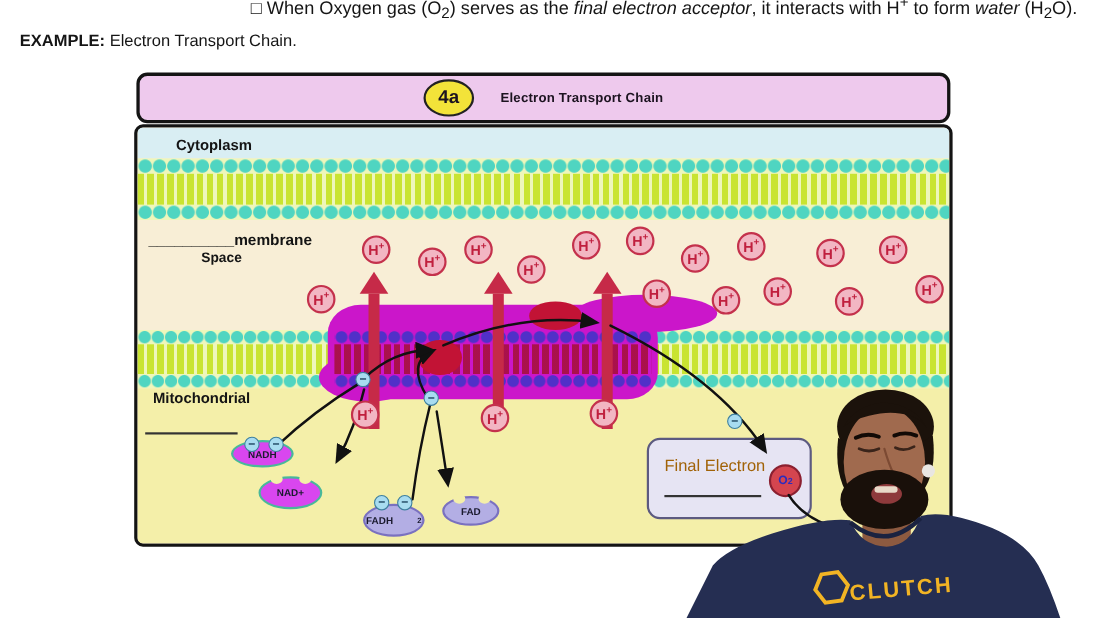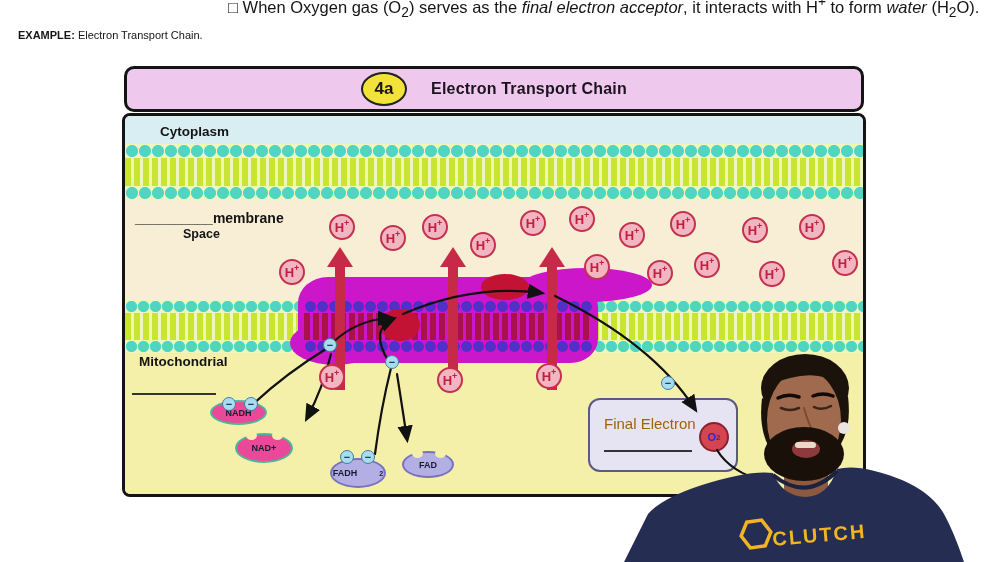--- a/index.html
+++ b/index.html
@@ -2,28 +2,28 @@
 <html><head>
 <meta charset="utf-8">
 <style>
   html,body{margin:0;padding:0;}
   body{width:1000px;height:562px;position:relative;overflow:hidden;background:#fff;
        font-family:"Liberation Sans",sans-serif;color:#111;}
   .abs{position:absolute;}
   
   .topnote{left:228px;top:-6px;font-size:16.5px;white-space:nowrap;color:#151515;}
   .topnote i{font-style:italic;}
-  .example{left:18px;top:29px;font-size:11px;color:#151515;}
+  .example{left:18px;top:29px;font-size:15px;color:#151515;}
   .example b{font-weight:700;}
   
   .hdr{left:124px;top:66px;width:734px;height:40px;background:#eec9ed;border:3px solid #141414;
        border-radius:10px;display:flex;align-items:center;justify-content:center;gap:24px;z-index:1;}
   .badge{width:42px;height:30px;background:#f3e339;border:2px solid #222;border-radius:50%;
          display:flex;align-items:center;justify-content:center;font-weight:700;font-size:17px;color:#1c1320;}
-  .hdr-title{font-weight:700;font-size:16px;color:#1c1320;letter-spacing:.2px;}
+  .hdr-title{font-weight:700;font-size:12px;color:#1c1320;letter-spacing:.2px;}
   
   .panel{left:122px;top:113px;width:738px;height:378px;border:3px solid #141414;border-radius:8px;
          overflow:hidden;background:#f8eed6;z-index:1;}
   .band{position:absolute;left:0;right:0;}
   .cyto{top:0;height:28px;background:#d9eef3;}
   .cream{top:84px;height:100px;background:#f8eed6;}
   .matrix{top:237px;height:141px;background:#f4efa9;}
   .mem{position:absolute;left:0;right:0;}
   .mem-t{top:28px;height:56px;background:#eef6bb;}
   .mem-b{top:184px;height:53px;background:#eef6bb;}
@@ -63,21 +63,21 @@
            background-size:12px 13px;opacity:.85;}
   .cx-tails{height:27px;background:repeating-linear-gradient(90deg,#a1102c 0 6px,#cb16ca 6px 9px);opacity:.8;}
   .cx-blob{position:absolute;background:#c21335;border-radius:50%;z-index:2;}
   
   .el{position:absolute;width:14px;height:14px;border-radius:50%;background:#a8dcf0;
       border:1.5px solid #3d7f9e;box-sizing:border-box;display:flex;align-items:center;justify-content:center;
       font-size:11px;font-weight:700;color:#123a55;z-index:6;line-height:1;}
   
   .mol{position:absolute;display:flex;align-items:center;justify-content:center;font-weight:700;
        font-size:9px;color:#1a1a2e;z-index:4;box-sizing:border-box;}
-  .mint{background:#ec4899;border:2px solid #49b89a;border-radius:50%;}
+  .mint{background:#d946ef;border:2px solid #49b89a;border-radius:50%;}
   .purp{background:#b3aee4;border:2px solid #7a71c0;border-radius:50%;}
   .notch{position:absolute;width:11px;height:9px;background:#f4efa9;border-radius:50%;top:-4px;}
   .mol sub{font-size:7px;}
   
   .fbox{position:absolute;left:463px;top:282px;width:146px;height:70px;background:#e6e4f3;
         border:2.5px solid #5c5a80;border-radius:12px;z-index:3;}
   .fbox .t{position:absolute;left:14px;top:15px;font-size:15px;color:#a16207;}
   .fbox .line{left:14px;top:50px;width:88px;}
   .o2{position:absolute;left:109px;top:22px;width:30px;height:30px;border-radius:50%;background:#d4454f;
       border:2px solid #8b2030;box-sizing:border-box;display:flex;align-items:center;justify-content:center;

